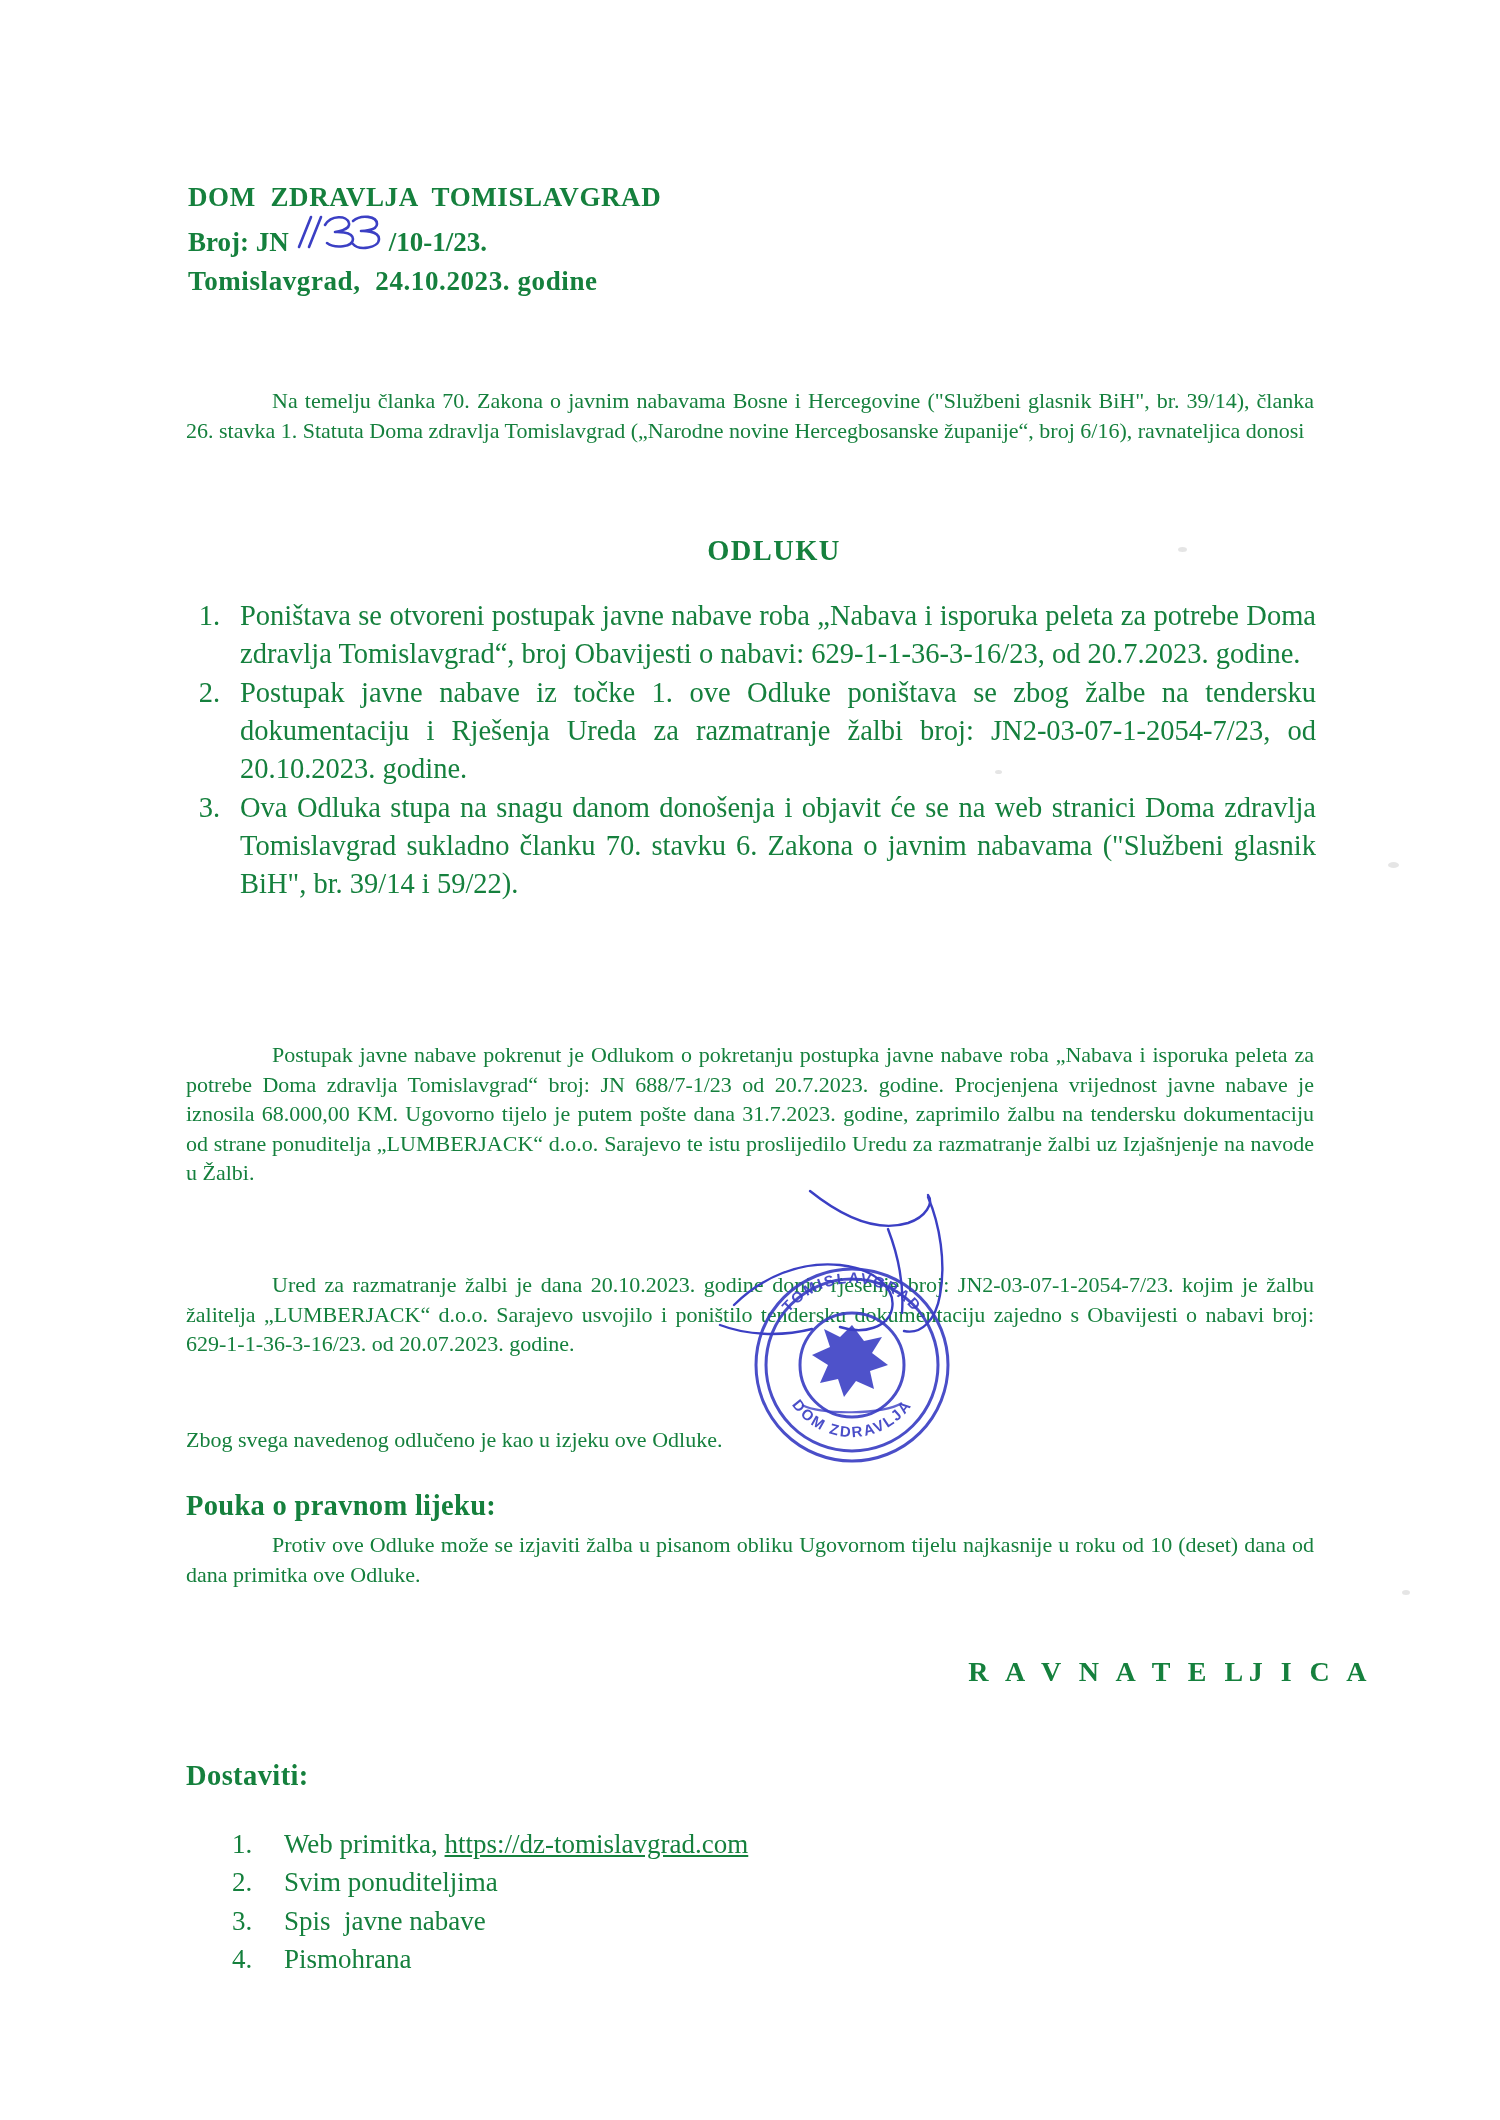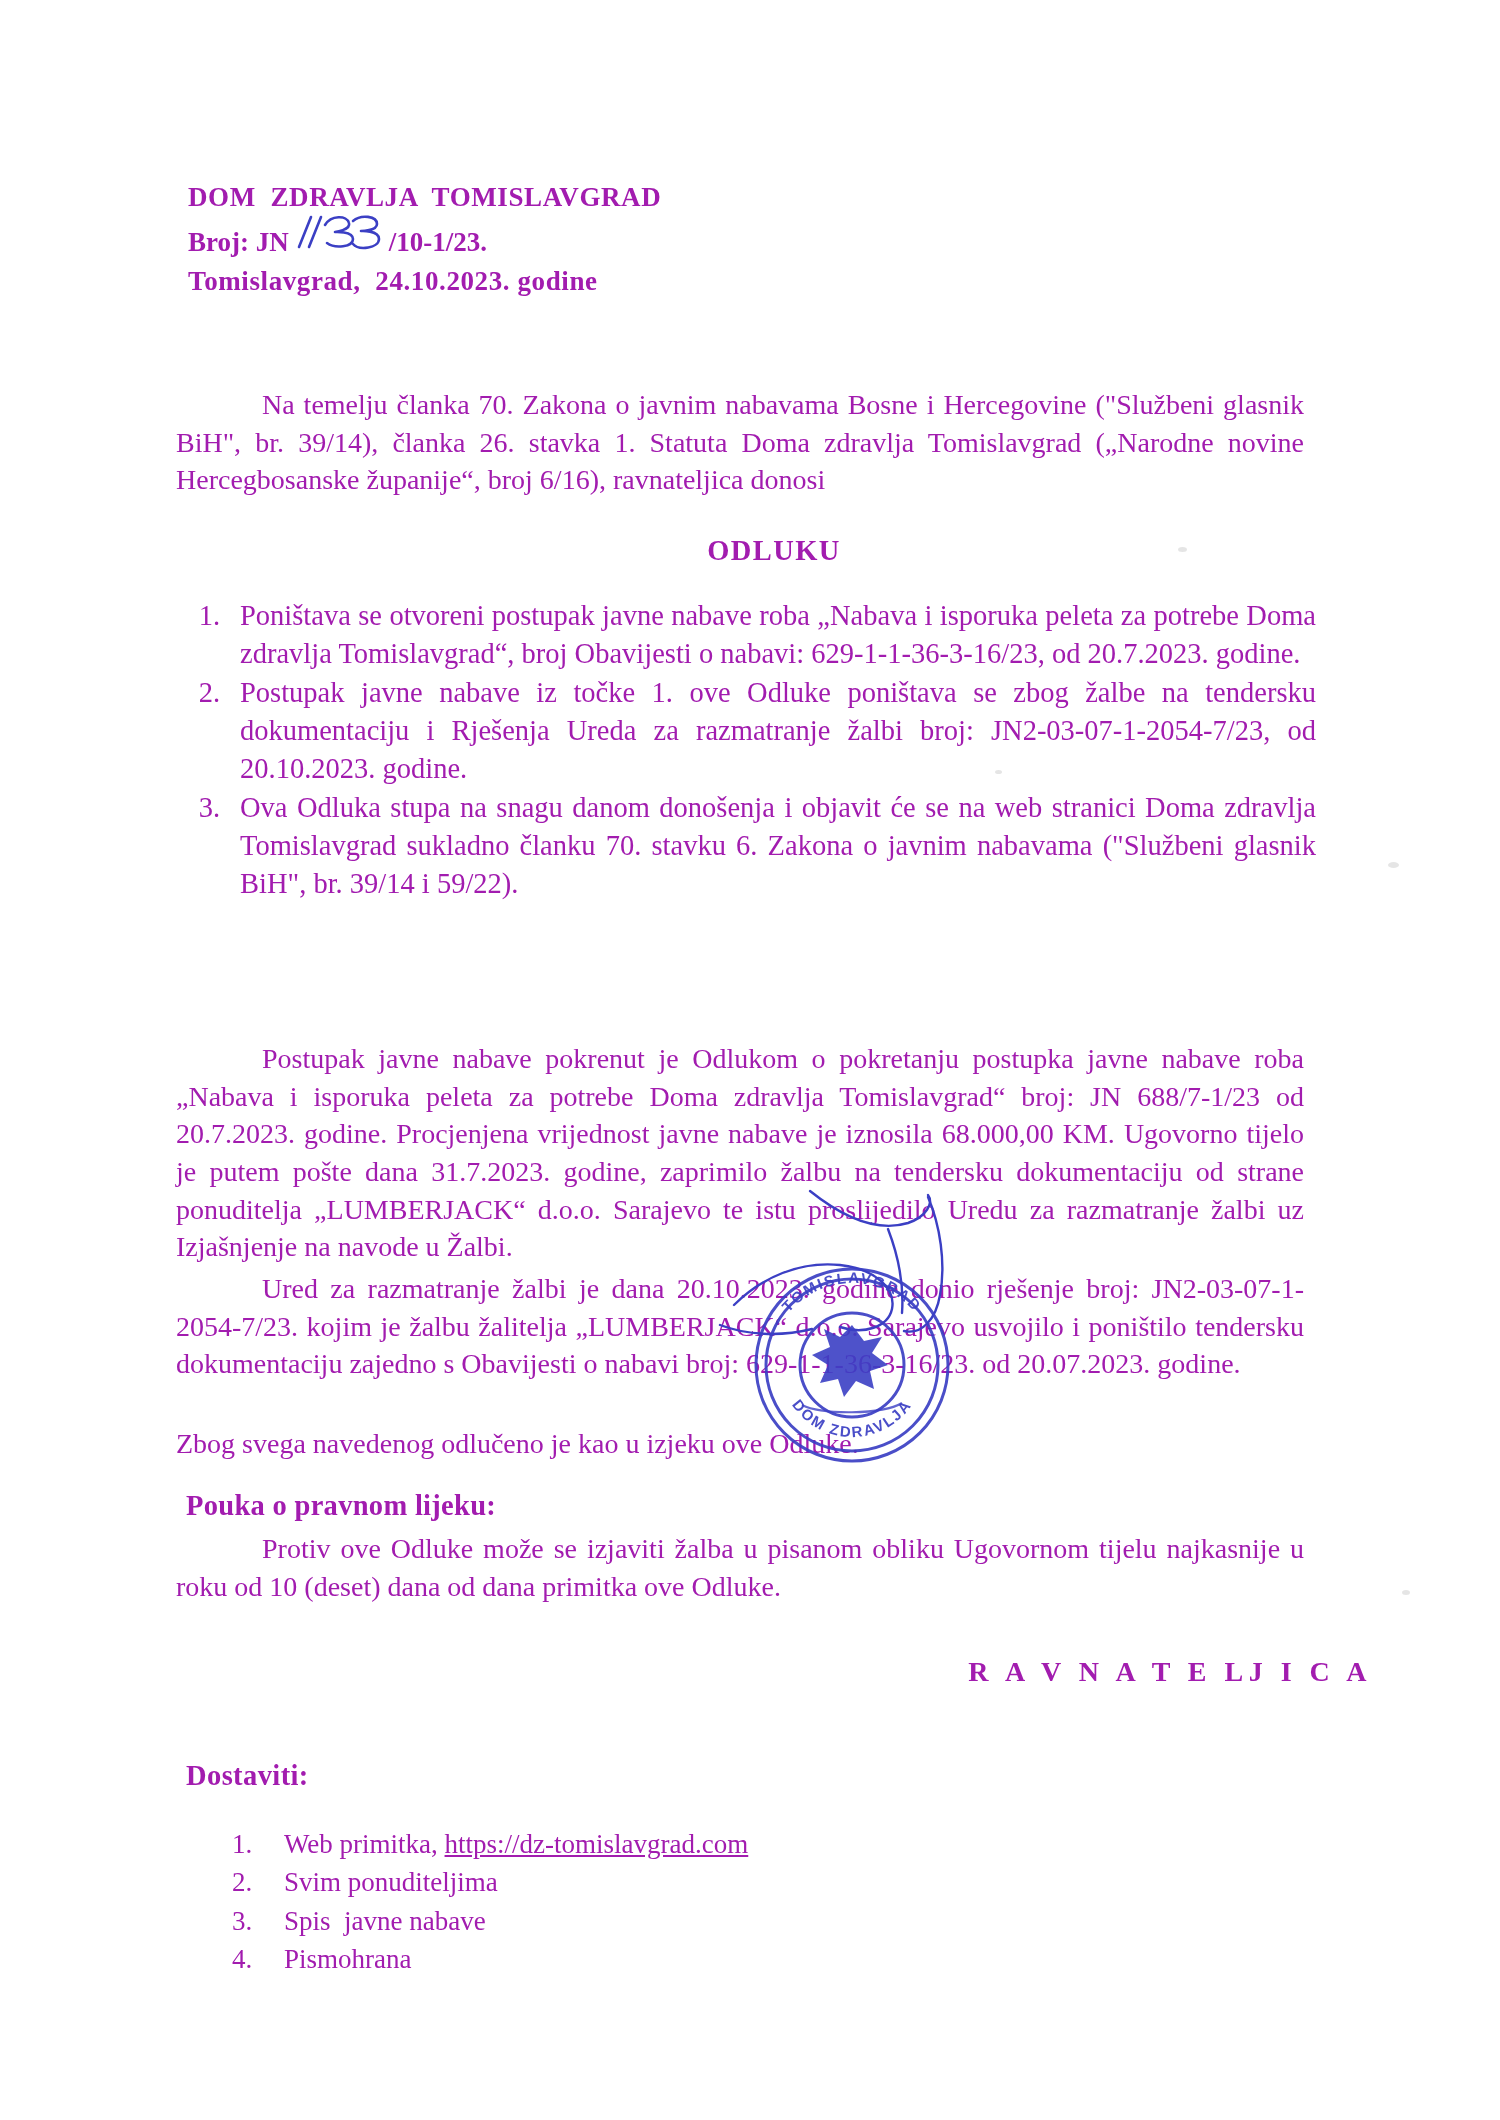--- a/index.html
+++ b/index.html
@@ -7,21 +7,21 @@
     margin: 0;
     padding: 0;
     background: #ffffff;
   }
   .page {
     position: relative;
     width: 1500px;
     height: 2120px;
     background: #ffffff;
     font-family: "Liberation Serif", "DejaVu Serif", serif;
-    color: #a21caf;
+    color: #15803d;
     overflow: hidden;
   }
   .sheet {
     position: absolute;
     left: 0;
     top: 0;
     width: 1500px;
     height: 2120px;
   }
 
@@ -53,23 +53,23 @@
     width: 96px;
     height: 34px;
     margin: 0 2px;
     vertical-align: baseline;
   }
   .handwritten-num svg { position: absolute; left: 0; top: -10px; }
 
   
   .body-block {
     position: absolute;
-    left: 176px;
+    left: 186px;
     width: 1128px;
-    font-size: 28px;
+    font-size: 22px;
     line-height: 1.345;
     text-align: justify;
     text-justify: inter-word;
   }
   .body-block p { margin: 0; }
   .indent { text-indent: 86px; }
 
   .center-heading {
     position: absolute;
     width: 1500px;

